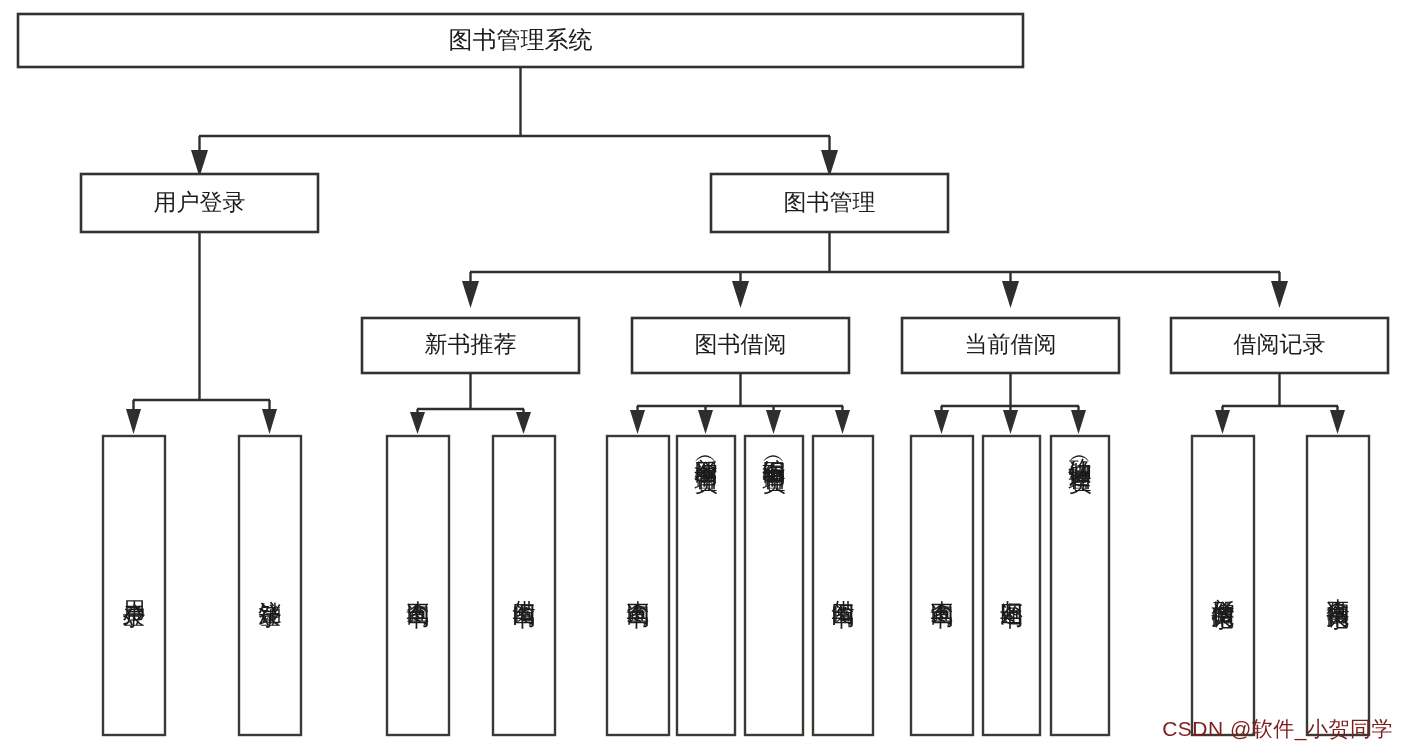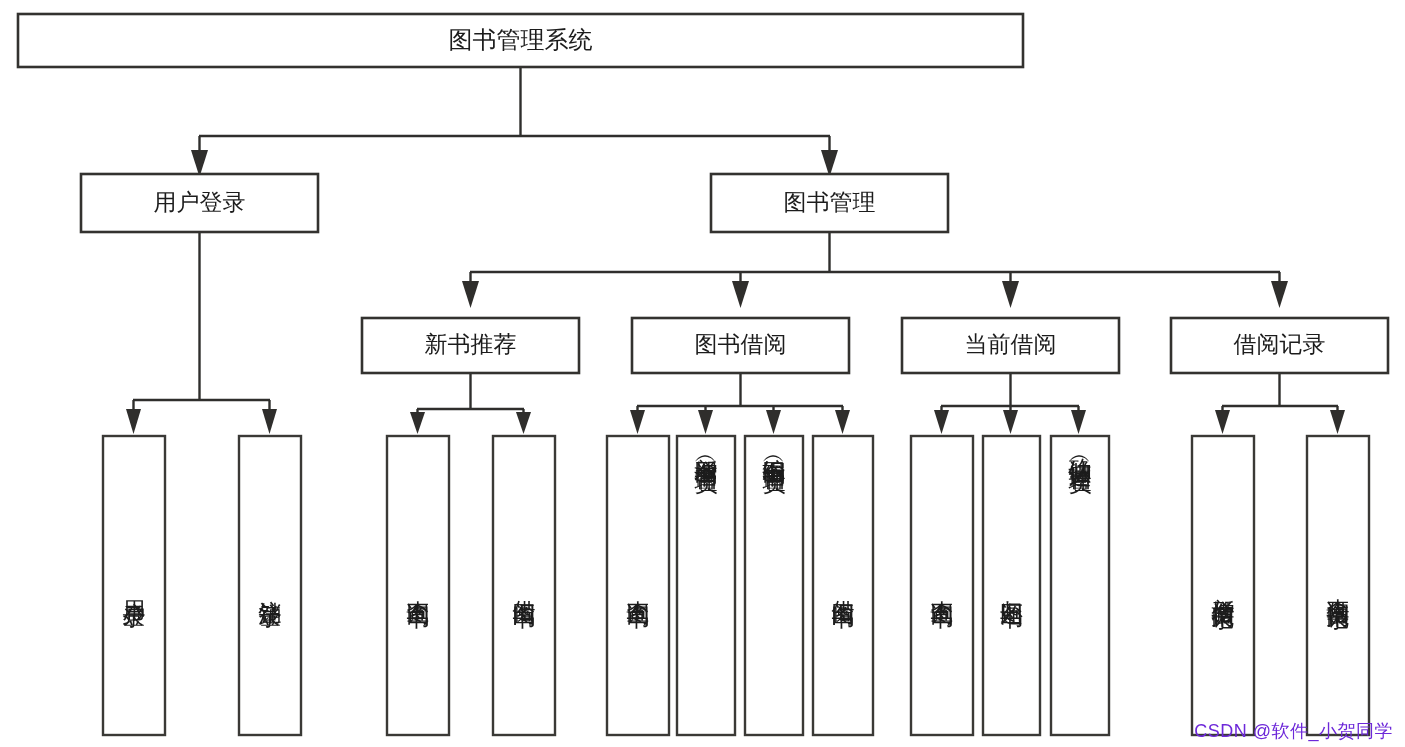--- a/index.html
+++ b/index.html
@@ -75,22 +75,22 @@
     letter-spacing: 2px;
     color: #1c1c1c;
     white-space: nowrap;
     text-align: center;
   }
   .watermark {
     position: absolute;
     right: 12px;
     bottom: 4px;
     font-family: "Liberation Sans", "DejaVu Sans", sans-serif;
-    font-size: 18px;
-    color: #6d28d9;
+    font-size: 21px;
+    color: #7f1d1d;
     letter-spacing: 0.5px;
     user-select: none;
   }
 </style>
 </head>
 <body>
 
 <div id="diagram-root">
 
   <svg id="tree-svg" viewBox="0 0 1405 747" xmlns="http://www.w3.org/2000/svg">

